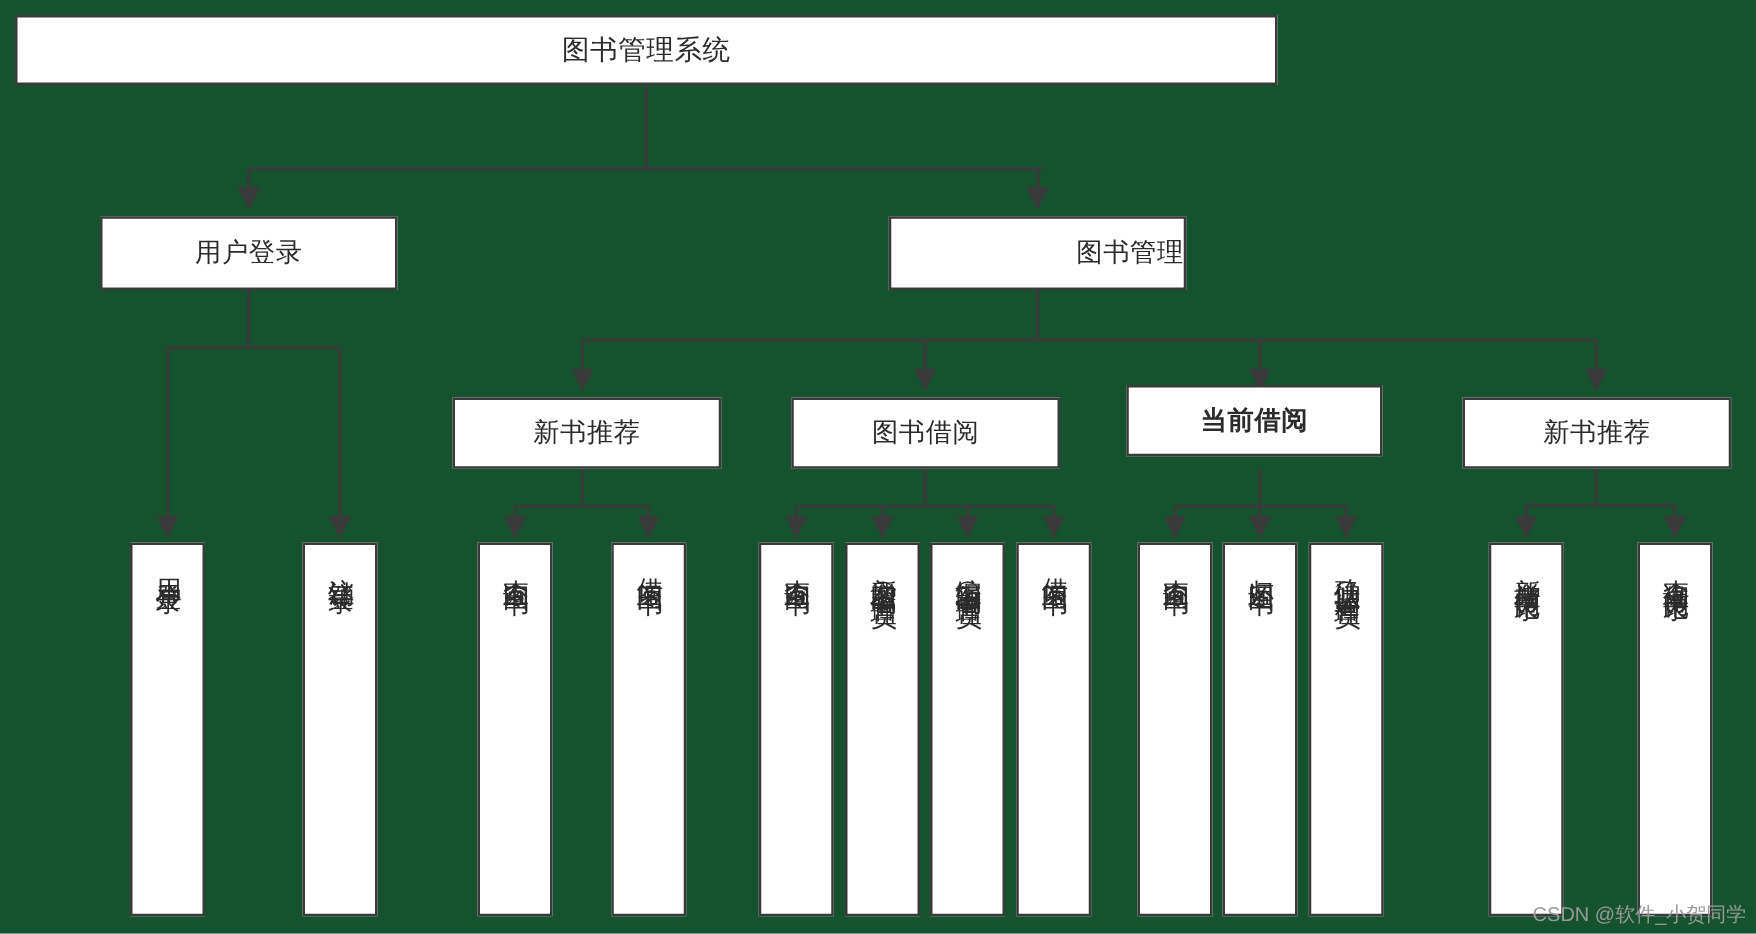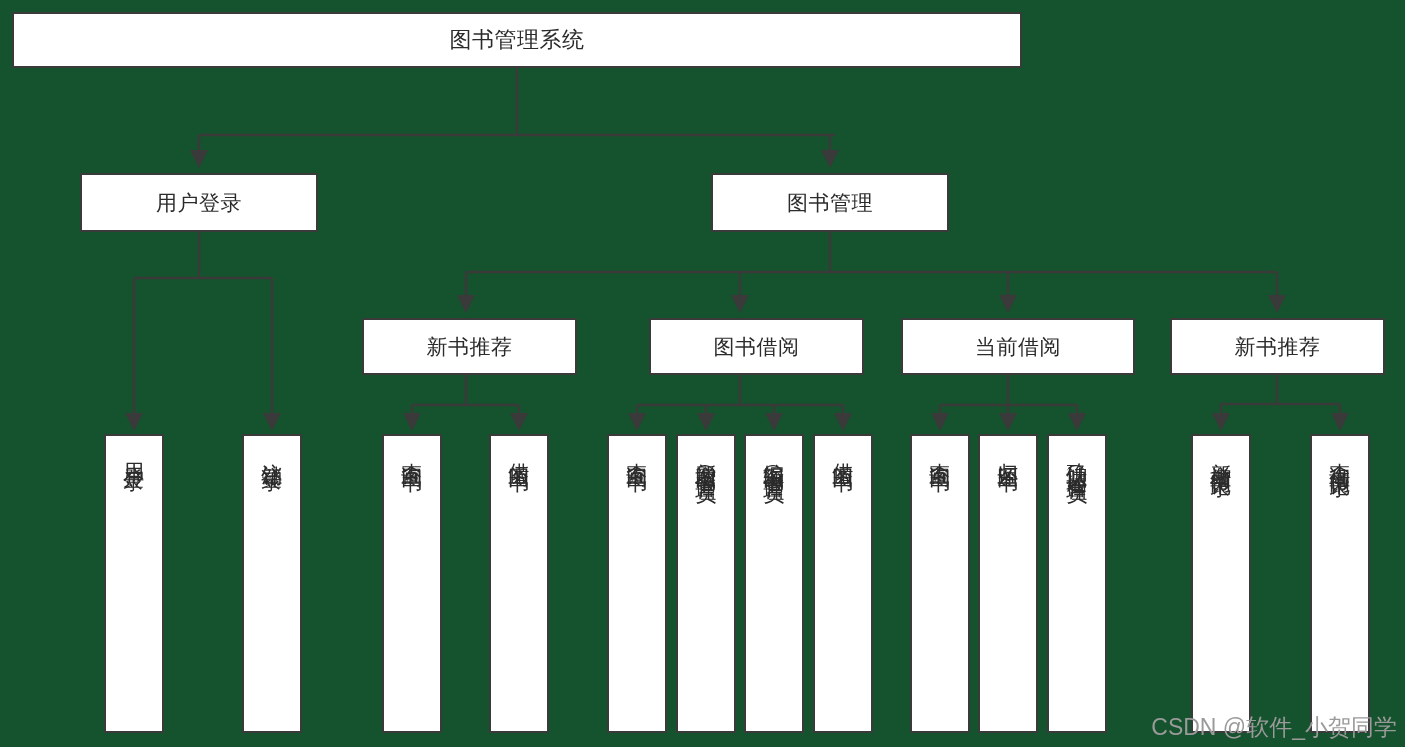--- a/index.html
+++ b/index.html
@@ -53,21 +53,21 @@
     text-orientation: upright;
     font-size: 21px;
     line-height: 1.32;
     letter-spacing: 3px;
     white-space: nowrap;
   }
   #watermark {
     position: absolute;
     right: 8px;
     bottom: 4px;
-    font-size: 23px;
+    font-size: 16px;
     color: #9a9a9a;
     white-space: nowrap;
     pointer-events: none;
   }
 </style>
 </head>
 <body>
 
 <div id="canvas">
 
@@ -122,33 +122,33 @@
   </svg>
 
   <div class="node root" style="left:12px; top:12px; width:1010px; height:56px;">
     <span class="label">图书管理系统</span>
   </div>
 
   <div class="node branch" style="left:80px; top:173px; width:238px; height:59px;">
     <span class="label">用户登录</span>
   </div>
 
-  <div class="node branch" style="left:711px; top:173px; width:238px; height:59px;">
+  <div class="node branch" style="left:711px; top:173px; width:238px; height:59px;justify-content:flex-end;">
     <span class="label">图书管理</span>
   </div>
 
   <div class="node branch" style="left:362px; top:318px; width:215px; height:57px;">
     <span class="label">新书推荐</span>
   </div>
 
-  <div class="node branch" style="left:633px; top:318px; width:215px; height:57px;margin-left:16px;">
+  <div class="node branch" style="left:633px; top:318px; width:215px; height:57px;">
     <span class="label">图书借阅</span>
   </div>
 
-  <div class="node branch" style="left:901px; top:318px; width:234px; height:57px;">
+  <div class="node branch" style="left:901px; top:308px; width:205px; height:57px;font-weight:bold;">
     <span class="label">当前借阅</span>
   </div>
 
   <div class="node branch" style="left:1170px; top:318px; width:215px; height:57px;">
     <span class="label">新书推荐</span>
   </div>
 
   <div class="node leaf" style="left:104px; top:434px; width:60px; height:299px;">
     <span class="label">用户登录</span>
   </div>

